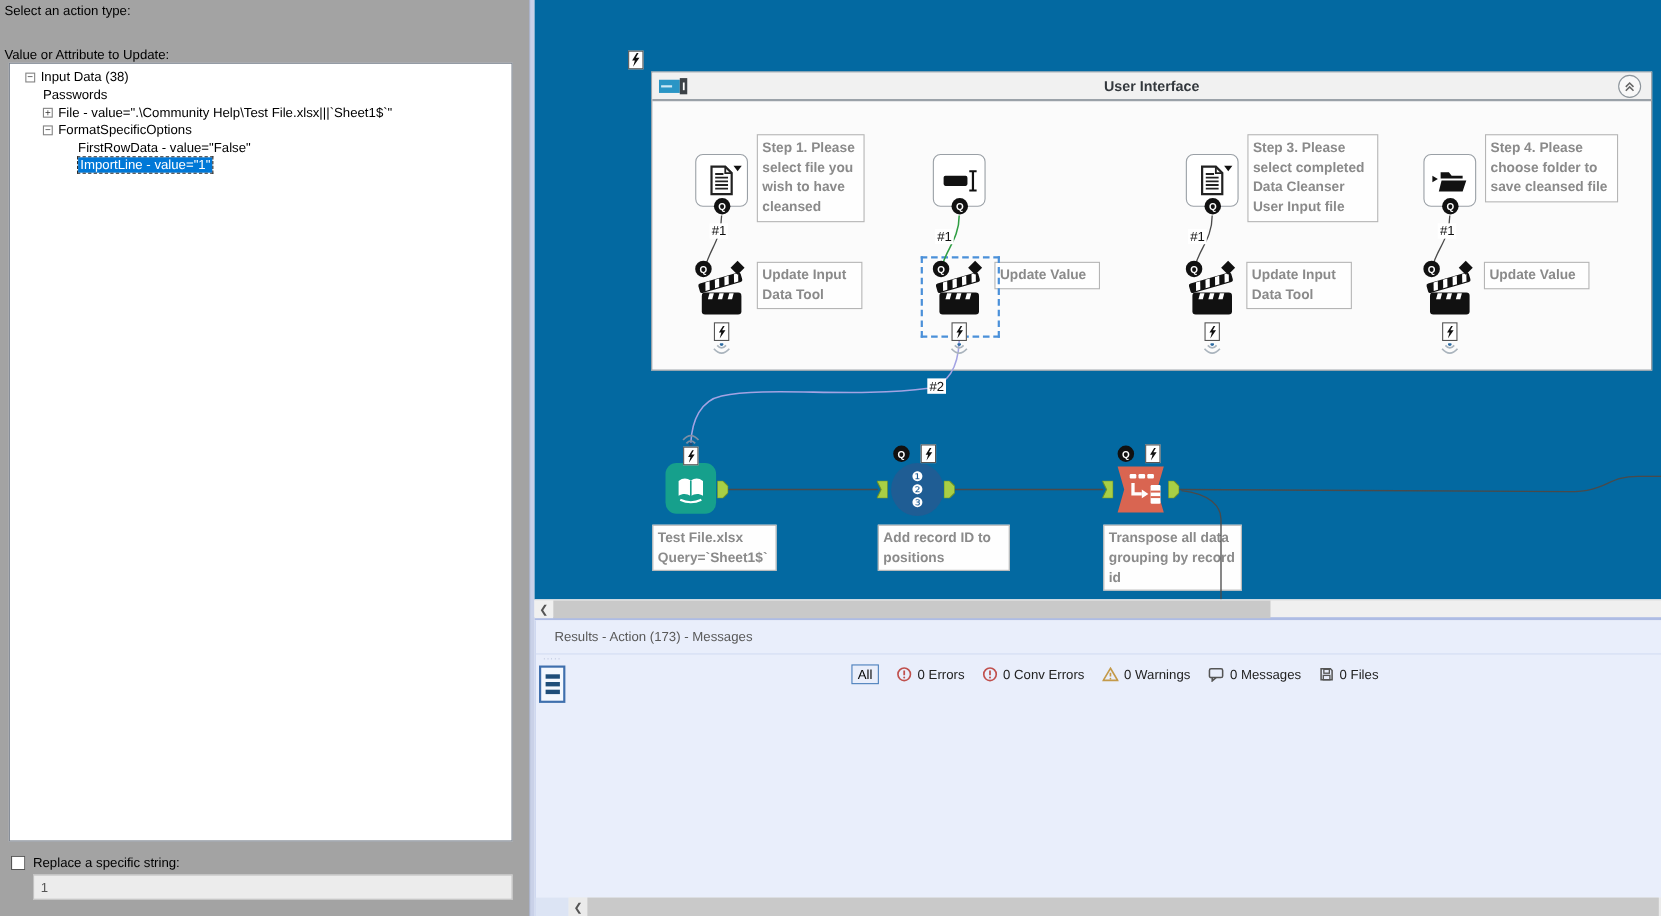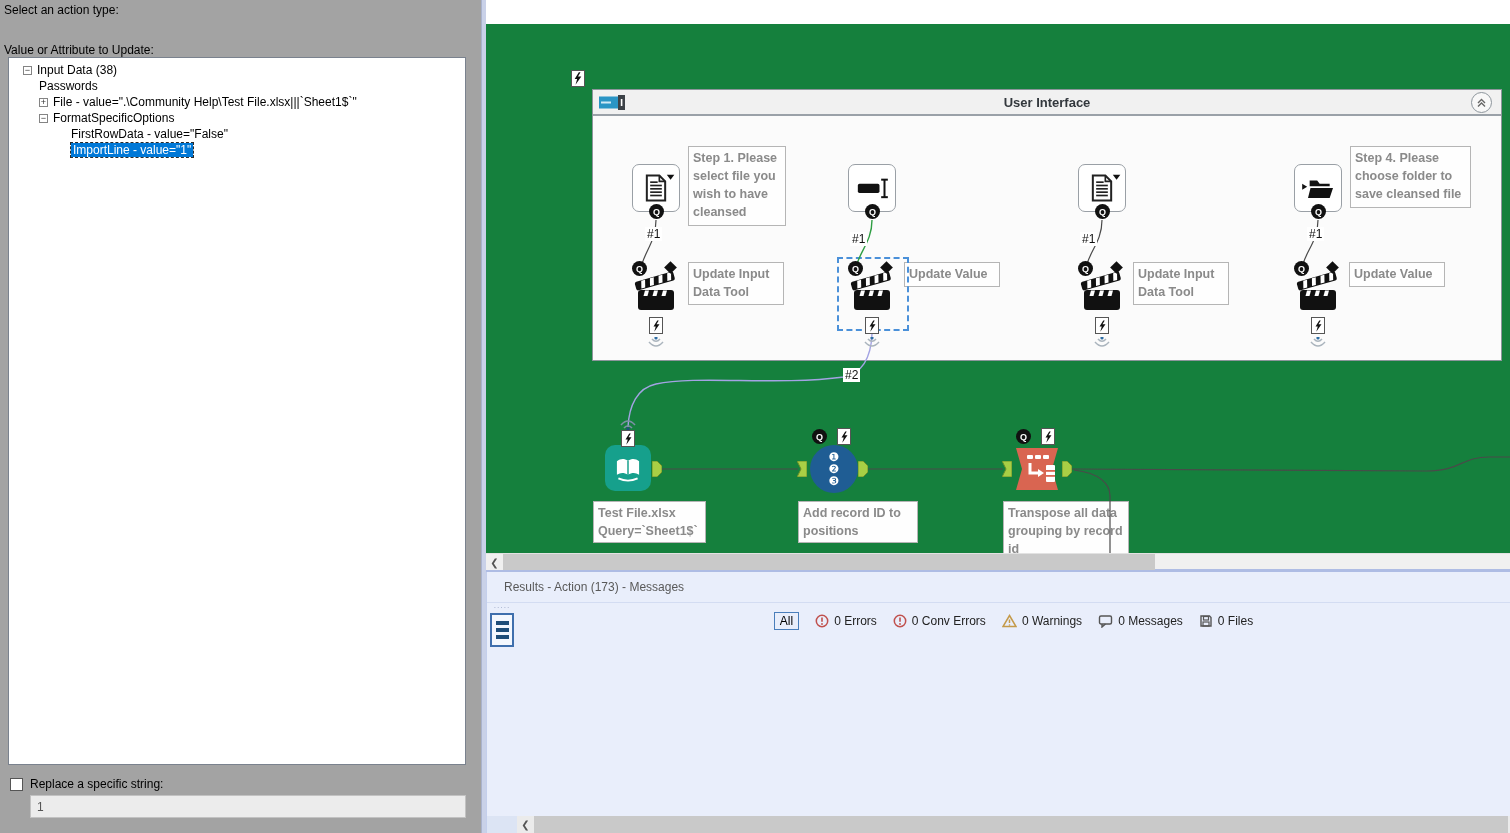--- a/index.html
+++ b/index.html
@@ -25,21 +25,21 @@
   .chkbox { width:13px; height:13px; border:1px solid #555; background:#fff; margin-right:7px; }
   .dis-input { position:absolute; left:30px; top:795px; width:436px; height:23px; background:#ececec;
                border:1px solid #c2c2c2; font-size:12px; color:#555; display:flex; align-items:center;
                padding-left:6px; }
 
   
   .splitter { width:5px; height:833px; background:#c9d1e8; border-left:1px solid #a9b2cc; flex:0 0 5px; }
 
   
   .right-col { display:flex; flex-direction:column; width:1024px; height:833px; }
-  .canvas { position:relative; width:1024px; height:545px; background:#15803d; overflow:hidden;margin-top:24px; }
+  .canvas { position:relative; width:1024px; height:545px; background:#0369a1; overflow:hidden; }
 
   .bolt-box { position:absolute; width:14px; height:17px; background:#fff; border:1px solid #555;
               display:flex; align-items:center; justify-content:center; z-index:11; }
   .container-box { position:absolute; left:106px; top:65px; width:910px; height:272px;
                    border:1px solid #8d959c; background:#fbfbfb; z-index:1; }
   .container-header { position:relative; height:26px; background:#f1f1f1; border-bottom:2px solid #9aa1a8;
                       display:flex; align-items:center; }
   .container-title { position:absolute; left:0; right:0; text-align:center; font-size:13px;
                      font-weight:bold; color:#33383d; }
   .collapse-btn { position:absolute; right:9px; top:2px; width:21px; height:21px; border-radius:50%;
@@ -165,20 +165,21 @@
           <span class="collapse-btn">
             <svg width="15" height="15" viewBox="0 0 15 15" fill="none" stroke="#666" stroke-width="1.4">
               <polyline points="4,8 7.5,4.5 11,8"></polyline>
                 <polyline points="4,11.5 7.5,8 11,11.5"></polyline>
             </svg>
           </span>
         </div>
       </div>
 
       <div class="annotation" style="left:202px; top:122px; width:98px; height:80px;">Step 1. Please select file you wish to have cleansed</div>
+      <div class="annotation" style="left:648px; top:122px; width:119px; height:80px;">Step 3. Please select completed Data Cleanser User Input file</div>
       <div class="annotation" style="left:864px; top:122px; width:121px; height:62px;">Step 4. Please choose folder to save cleansed file</div>
 
       <div class="annotation" style="left:202px; top:238px; width:96px; height:43px;">Update Input Data Tool</div>
       <div class="annotation" style="left:418px; top:238px; width:96px; height:25px;">Update Value</div>
       <div class="annotation" style="left:647px; top:238px; width:96px; height:43px;">Update Input Data Tool</div>
       <div class="annotation" style="left:863px; top:238px; width:96px; height:25px;">Update Value</div>
 
       <div class="annotation" style="left:107px; top:477px; width:113px; height:42px;">
         <div>Test File.xlsx</div>
         <div>Query=`Sheet1$`</div>

